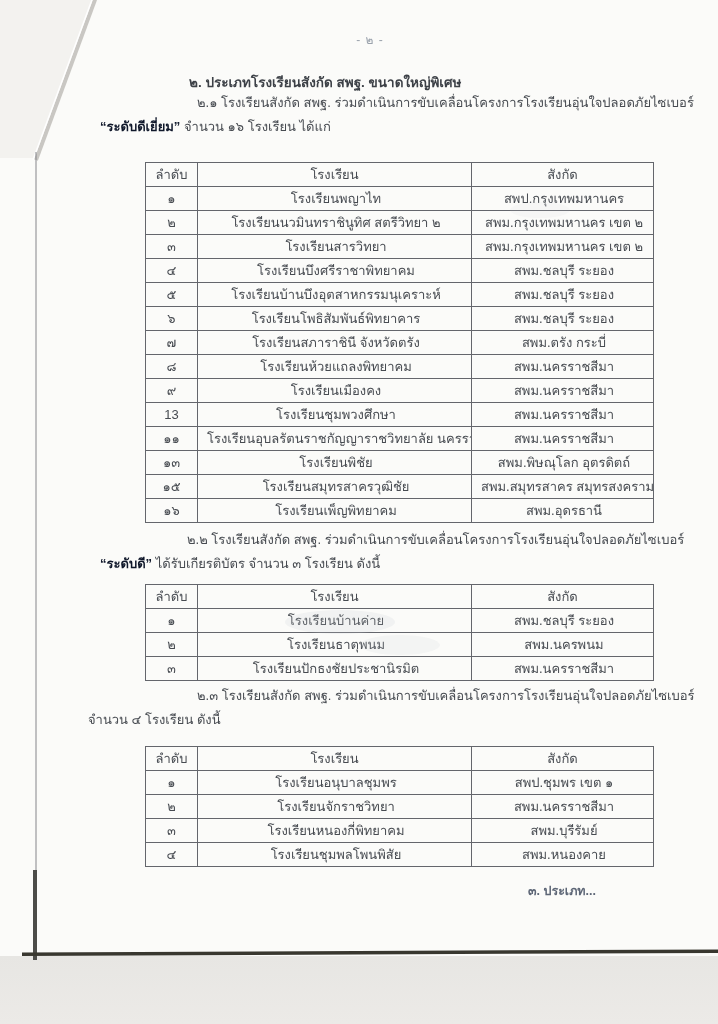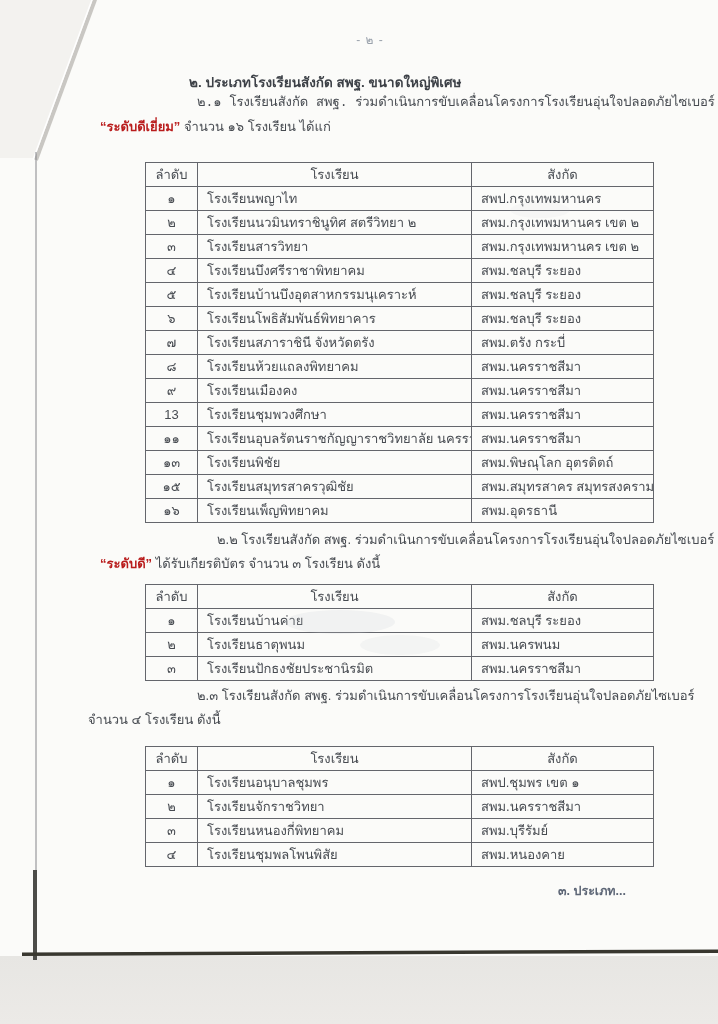--- a/index.html
+++ b/index.html
@@ -19,21 +19,21 @@
     position:absolute; left:0; top:956px;
     width:718px; height:68px;
     background:linear-gradient(#e7e6e3,#eceae7);
   }
   .artifacts { position:absolute; left:0; top:0; width:718px; height:1024px; pointer-events:none; }
 
   .abs { position:absolute; white-space:nowrap; }
   .txt { color:#474b51; font-size:13px; line-height:1.2; }
   .pagenum { color:#9aa2ac; font-size:12px; text-align:center; letter-spacing:1px; }
   .heading { color:#3d4147; font-size:13.5px; font-weight:bold;margin-left:22px; }
-  .introbold { font-weight:bold; color:#b91c1c; }
+  .introbold { font-weight:bold; color:#0f172a; }
   .footer-note { color:#5d6676; font-size:12.5px; font-weight:bold; }
 
   table.doc {
     border-collapse:collapse;
     table-layout:fixed;
     width:508px;
     background:transparent;
     border-radius:25px;
   }
   table.doc th, table.doc td {
@@ -41,34 +41,34 @@
     color:#474b51;
     font-size:13px;
     font-weight:normal;
     padding:1px 6px;
     overflow:hidden;
     white-space:nowrap;
   }
   table.doc th { height:24px; text-align:center; }
   table.doc td { height:20px; }
   table.doc td.c0 { text-align:center; }
-  table.doc td.c1, table.doc td.c2 { text-align:left; padding-left:9px; }
+  table.doc td.c1, table.doc td.c2 { text-align:center; padding-left:9px; }
   col.w0 { width:52px; } col.w1 { width:274px; } col.w2 { width:182px; }
 </style>
 </head>
 <body>
 
 <div class="page"></div>
 <div class="below-page"></div>
 
 <div class="abs pagenum" style="left:338px; top:30px; width:64px;">- ๒ -</div>
 
 <div class="abs heading" style="left:167px; top:71px;">๒. ประเภทโรงเรียนสังกัด สพฐ. ขนาดใหญ่พิเศษ</div>
 
-<div class="abs txt" style="left:197px; top:95px;font-family:Liberation Mono, monospace;">๒.๑  โรงเรียนสังกัด สพฐ. ร่วมดำเนินการขับเคลื่อนโครงการโรงเรียนอุ่นใจปลอดภัยไซเบอร์</div>
+<div class="abs txt" style="left:197px; top:95px;">๒.๑  โรงเรียนสังกัด สพฐ. ร่วมดำเนินการขับเคลื่อนโครงการโรงเรียนอุ่นใจปลอดภัยไซเบอร์</div>
 <div class="abs txt" style="left:100px; top:119px;">
   <span class="introbold">“ระดับดีเยี่ยม”</span><span>  จำนวน ๑๖ โรงเรียน ได้แก่</span>
 </div>
 <table class="doc abs" style="left:145px; top:162px;">
   <colgroup>
       <col class="w0">
       <col class="w1">
       <col class="w2">
     </colgroup>
   <thead>
@@ -145,21 +145,21 @@
         <td class="c2">สพม.สมุทรสาคร สมุทรสงคราม</td>
       </tr>
       <tr>
         <td class="c0">๑๖</td>
         <td class="c1">โรงเรียนเพ็ญพิทยาคม</td>
         <td class="c2">สพม.อุดรธานี</td>
       </tr>
     </tbody>
 </table>
 
-<div class="abs txt" style="left:187px; top:532px;margin-left:30px;">๒.๒  โรงเรียนสังกัด สพฐ. ร่วมดำเนินการขับเคลื่อนโครงการโรงเรียนอุ่นใจปลอดภัยไซเบอร์</div>
+<div class="abs txt" style="left:187px; top:532px;">๒.๒  โรงเรียนสังกัด สพฐ. ร่วมดำเนินการขับเคลื่อนโครงการโรงเรียนอุ่นใจปลอดภัยไซเบอร์</div>
 <div class="abs txt" style="left:100px; top:556px;text-align:center;">
   <span class="introbold">“ระดับดี”</span><span> ได้รับเกียรติบัตร จำนวน ๓ โรงเรียน ดังนี้</span>
 </div>
 <table class="doc abs" style="left:145px; top:584px;">
   <colgroup>
       <col class="w0">
       <col class="w1">
       <col class="w2">
     </colgroup>
   <thead>
@@ -222,21 +222,21 @@
         <td class="c2">สพม.บุรีรัมย์</td>
       </tr>
       <tr>
         <td class="c0">๔</td>
         <td class="c1">โรงเรียนชุมพลโพนพิสัย</td>
         <td class="c2">สพม.หนองคาย</td>
       </tr>
     </tbody>
 </table>
 
-<div class="abs footer-note" style="left:558px; top:881px;">๓. ประเภท...</div>
+<div class="abs footer-note" style="left:528px; top:881px;">๓. ประเภท...</div>
 
 <svg class="artifacts" width="718" height="1024" viewBox="0 0 718 1024">
 
   <polygon points="0,0 93,0 36,158 0,158" fill="#f3f2ef"></polygon>
   <line x1="96" y1="-3" x2="36" y2="160" stroke="#c9c7c3" stroke-width="4"></line>
   <line x1="93" y1="-3" x2="33" y2="160" stroke="#ffffff" stroke-width="1.5"></line>
 
   <line x1="36" y1="152" x2="36" y2="958" stroke="#85858a" stroke-width="1"></line>
   <rect x="33" y="870" width="4" height="90" fill="#4c4c49"></rect>
 

